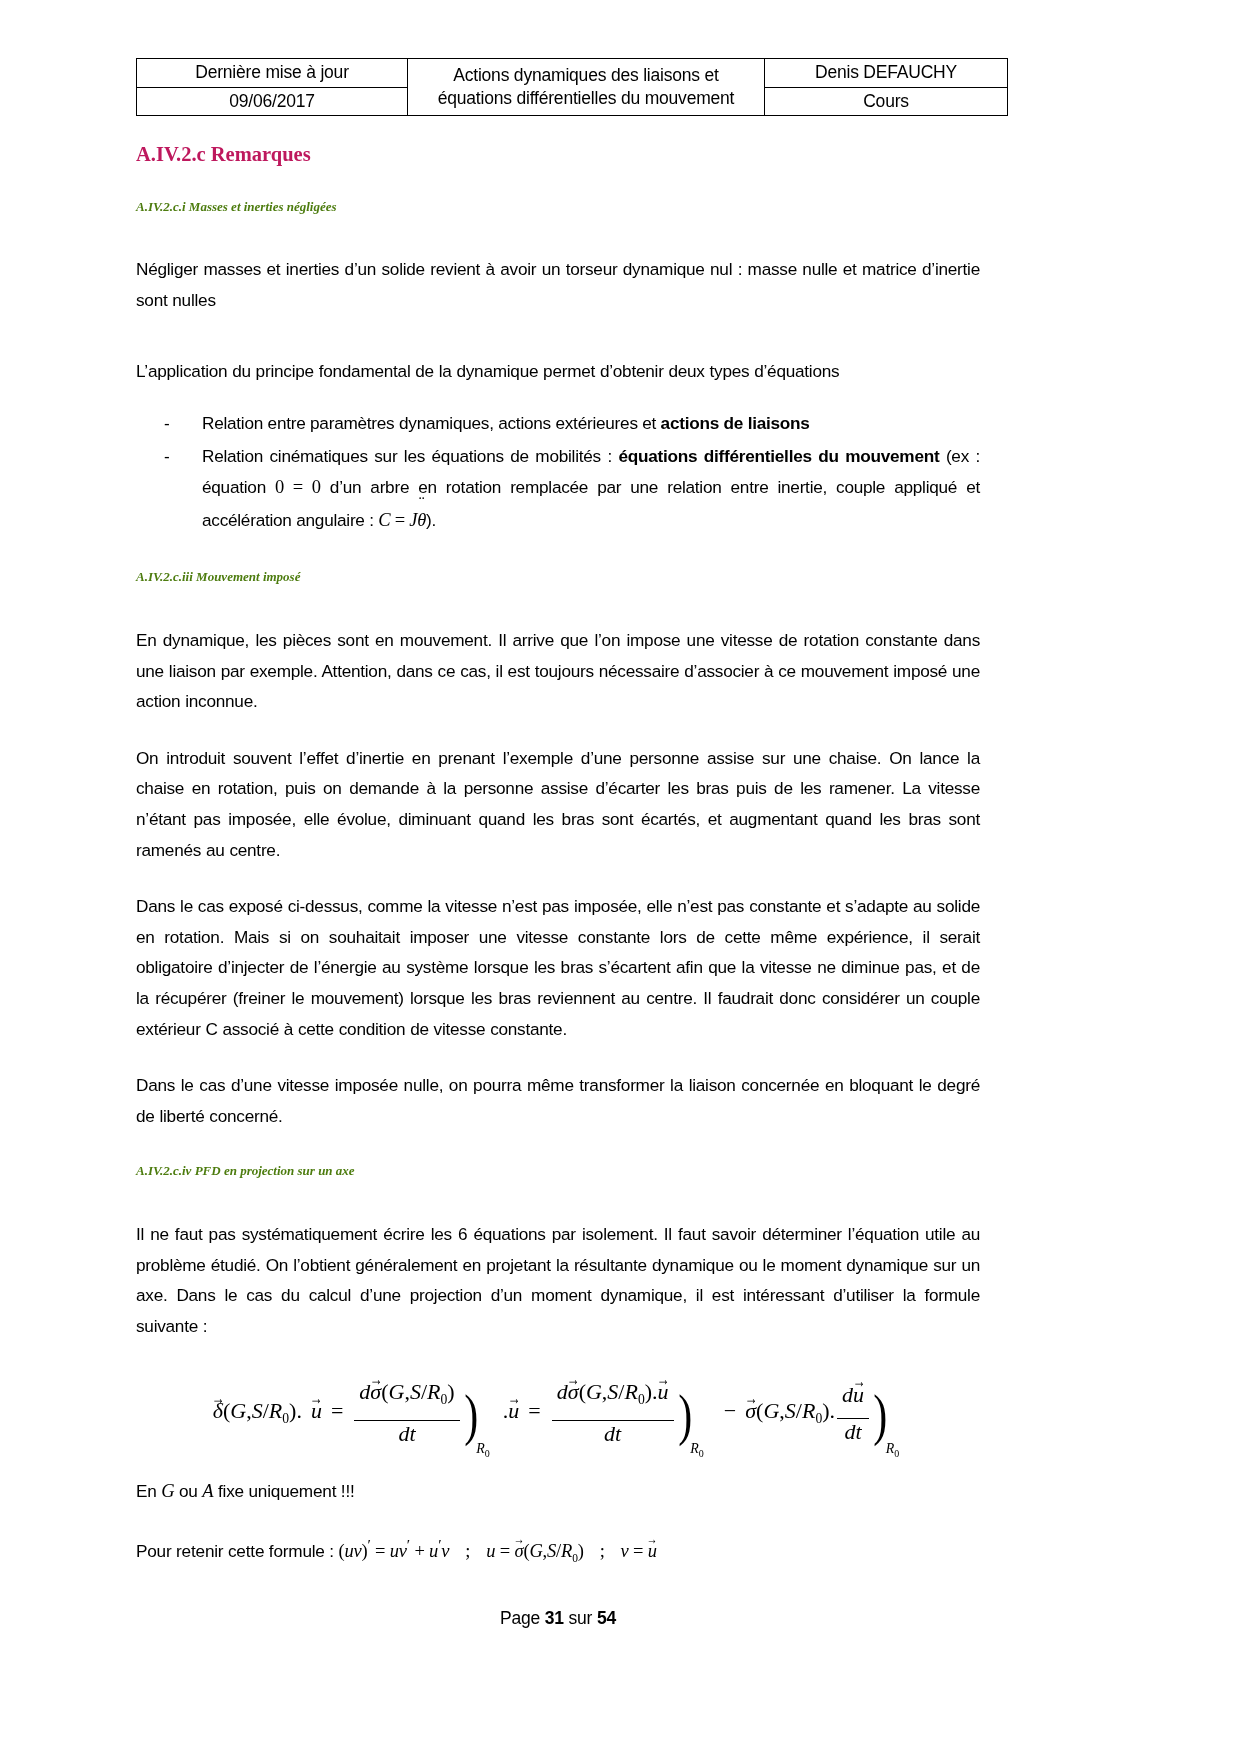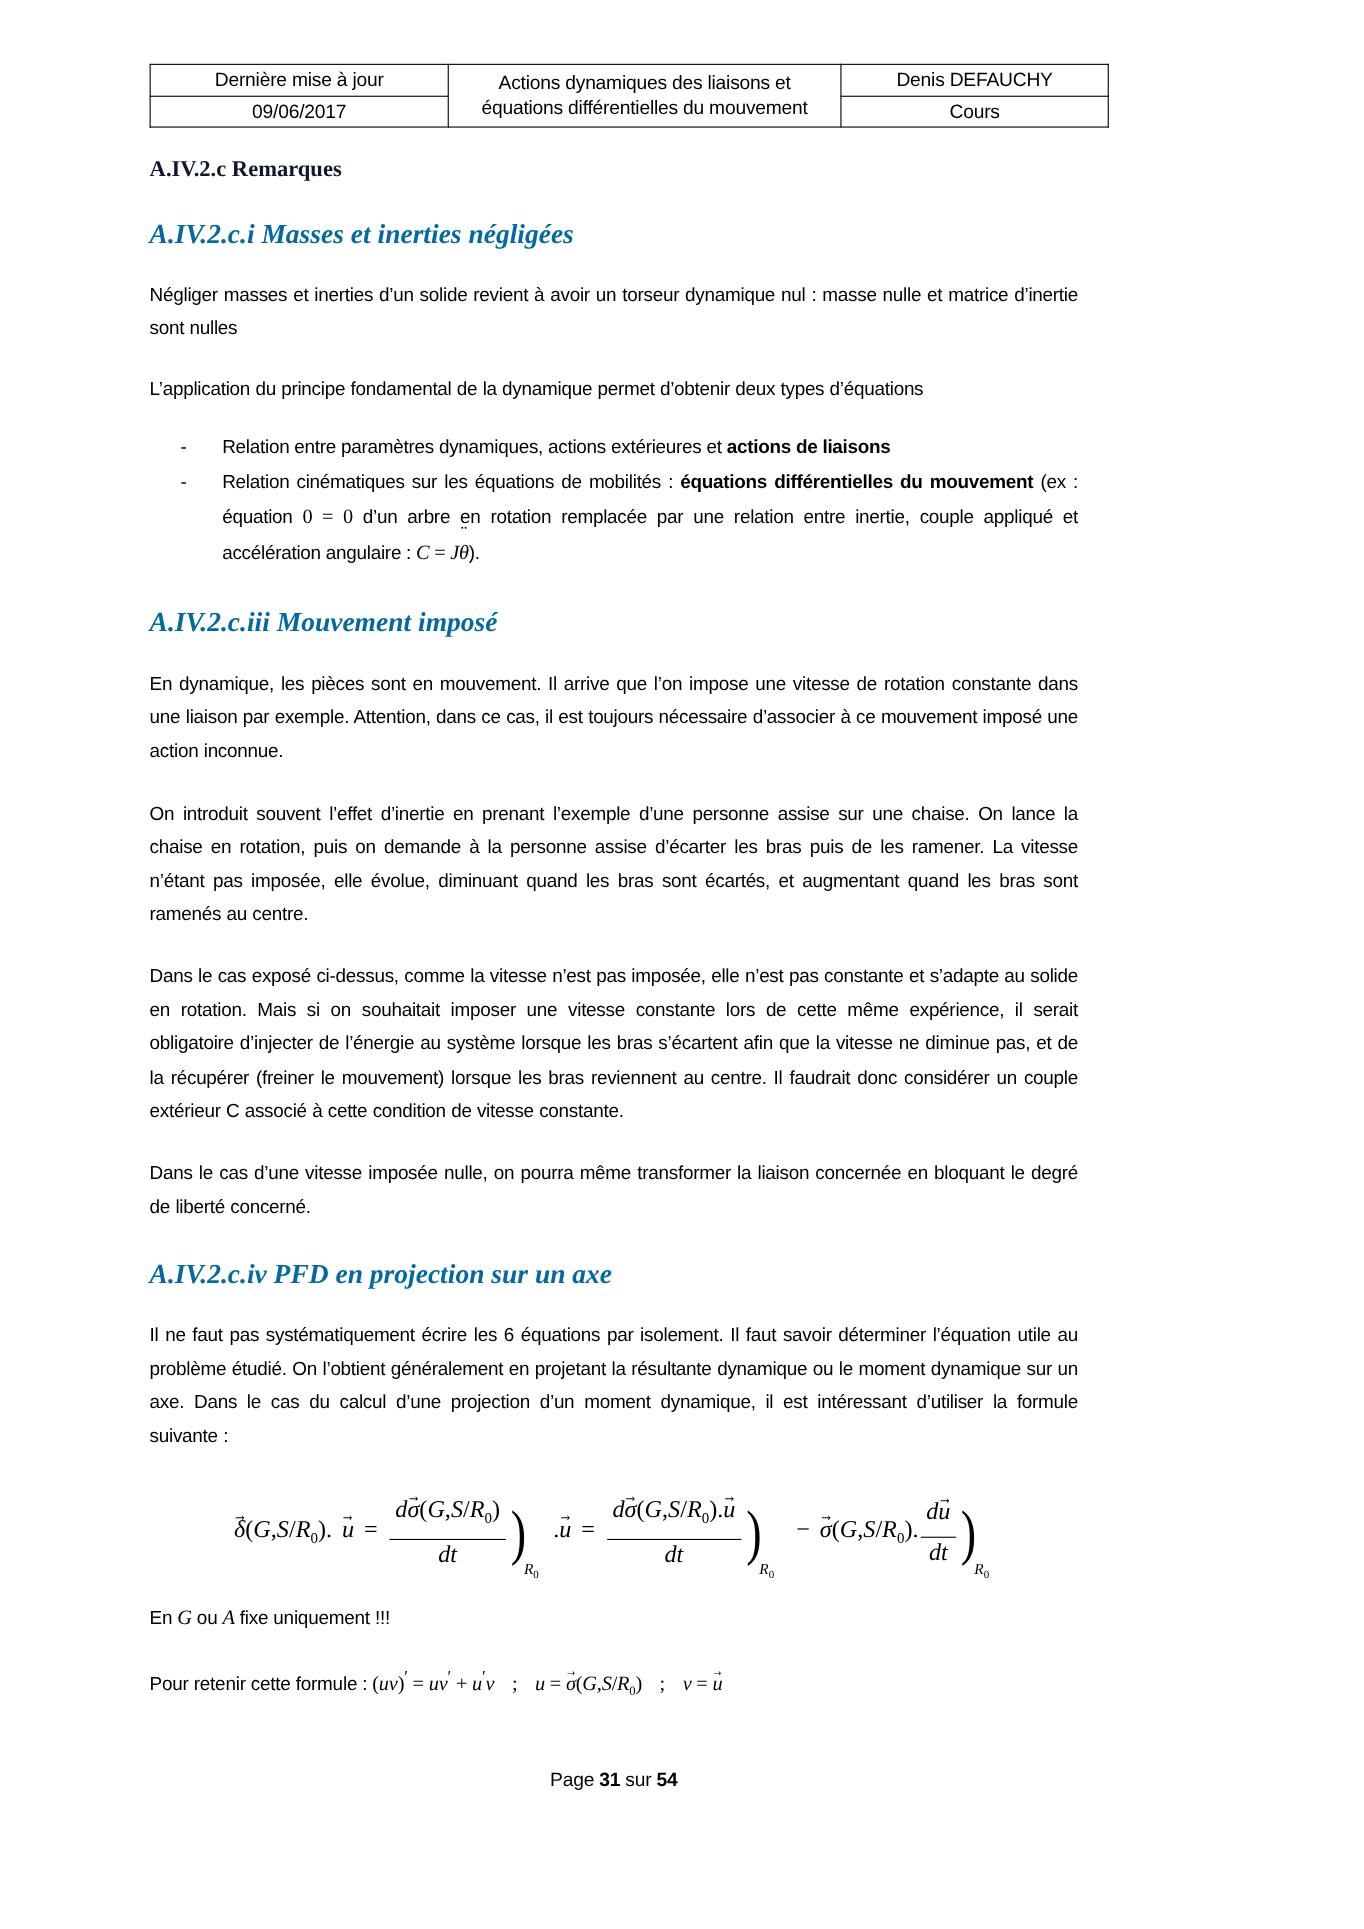--- a/index.html
+++ b/index.html
@@ -49,45 +49,45 @@
   }
   td.c1 { width: 262px; }
   td.c2 { width: 348px; }
   td.c3 { width: 234px; }
 
   
   h2.h-green {
     font-family: "Liberation Serif", serif;
     font-weight: bold;
     font-size: 20.5px;
-    color: #0f172a;
+    color: #be185d;
     margin: 26px 0 0 0;
     line-height: 1.2;
   }
   h3.h-brown {
     font-family: "Liberation Serif", serif;
     font-weight: bold;
     font-style: italic;
-    font-size: 25px;
-    color: #0369a1;
+    font-size: 13px;
+    color: #4d7c0f;
     margin: 32px 0 0 0;
     line-height: 1.2;
   }
 
   
   p.body {
     font-family: "Liberation Sans", sans-serif;
     font-size: 17.2px;
     line-height: 1.78;
     text-align: justify;
     margin: 26px 0 0 0;
     letter-spacing: -0.25px;
     word-spacing: 0.3px;
   }
-  p.body.first { margin-top: 24px; }
+  p.body.first { margin-top: 40px; }
 
   ul.dashlist {
     list-style: none;
     margin: 22px 0 0 0;
     padding: 0;
   }
   ul.dashlist > li {
     position: relative;
     padding-left: 66px;
     font-family: "Liberation Sans", sans-serif;

